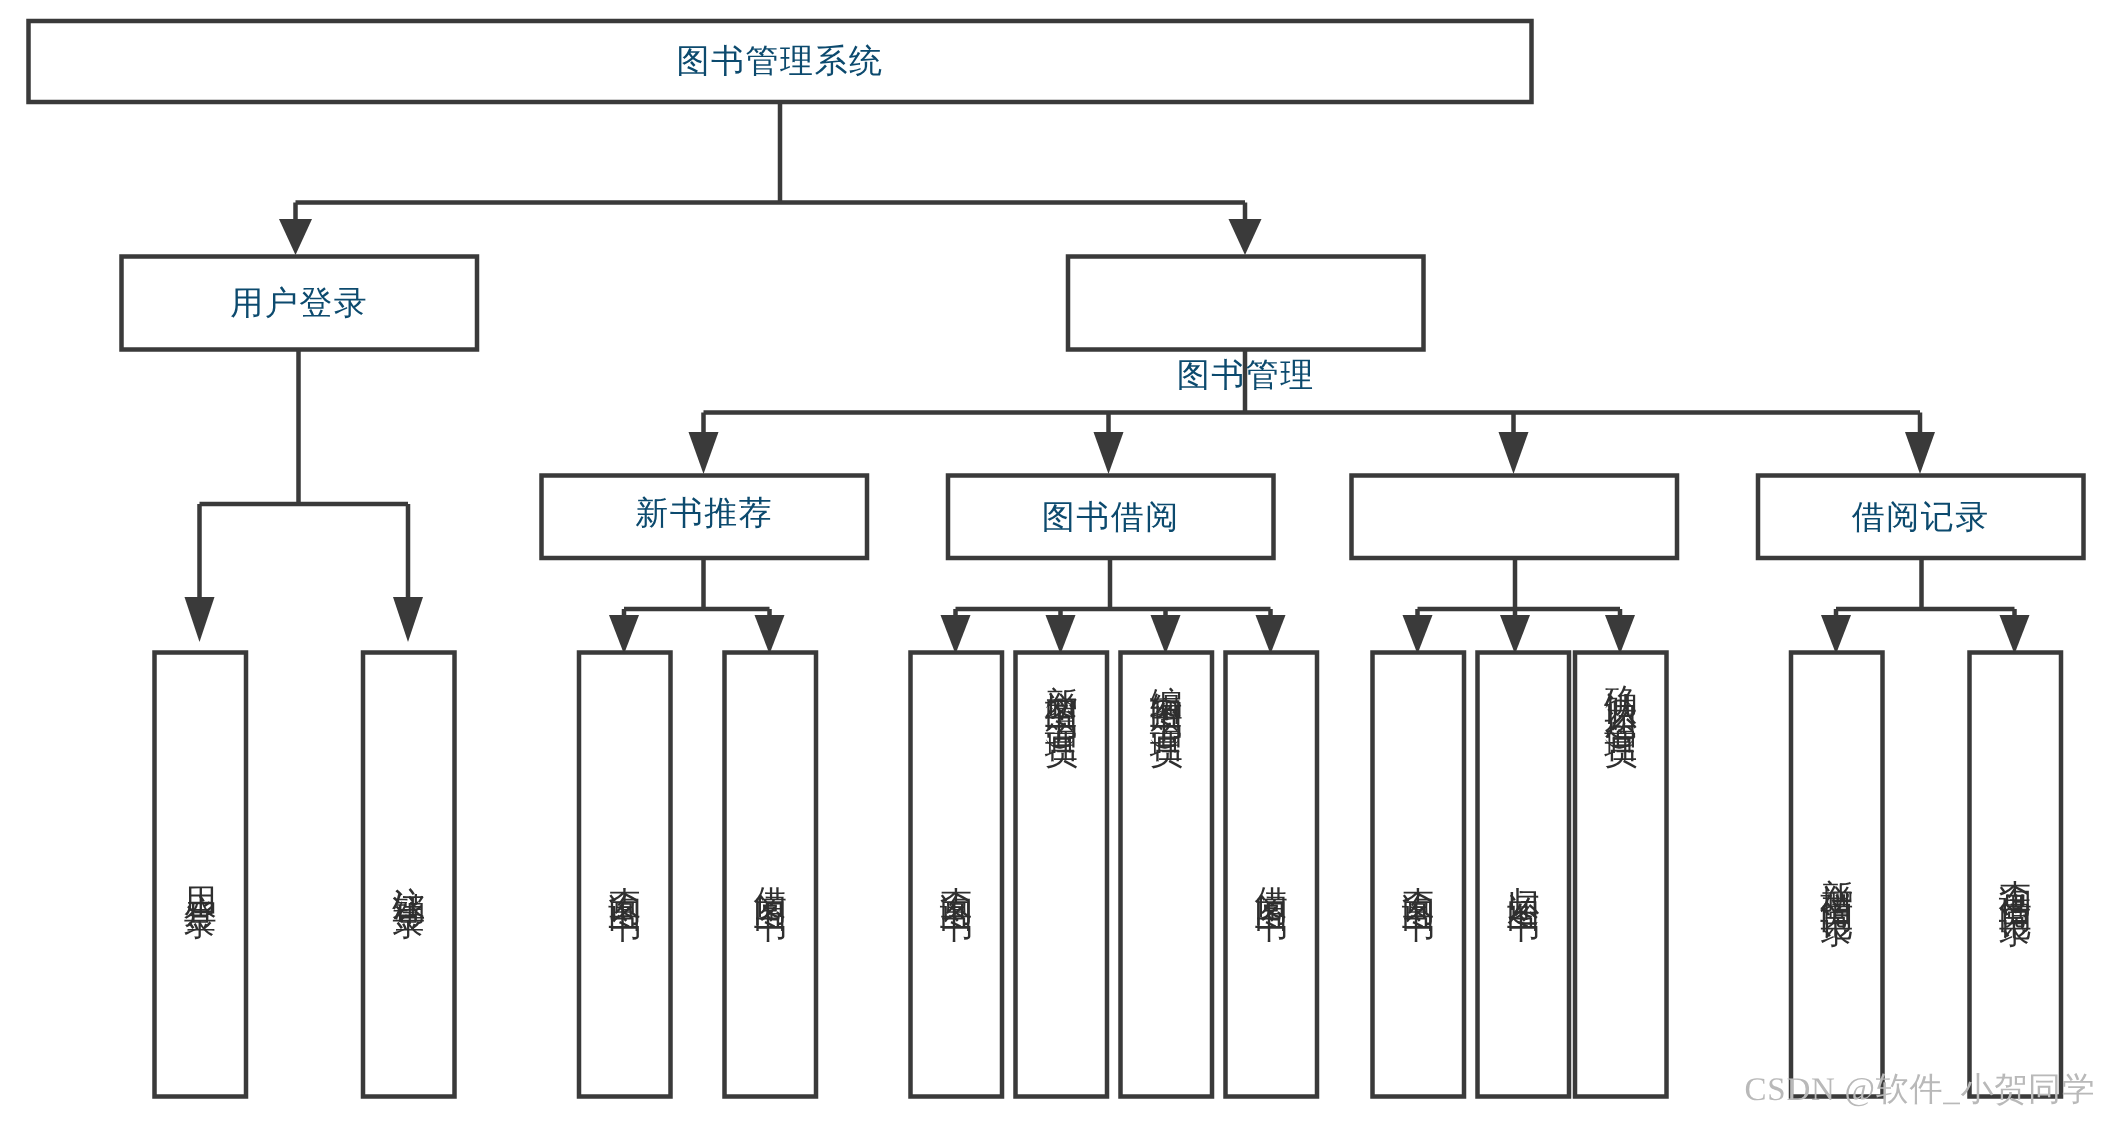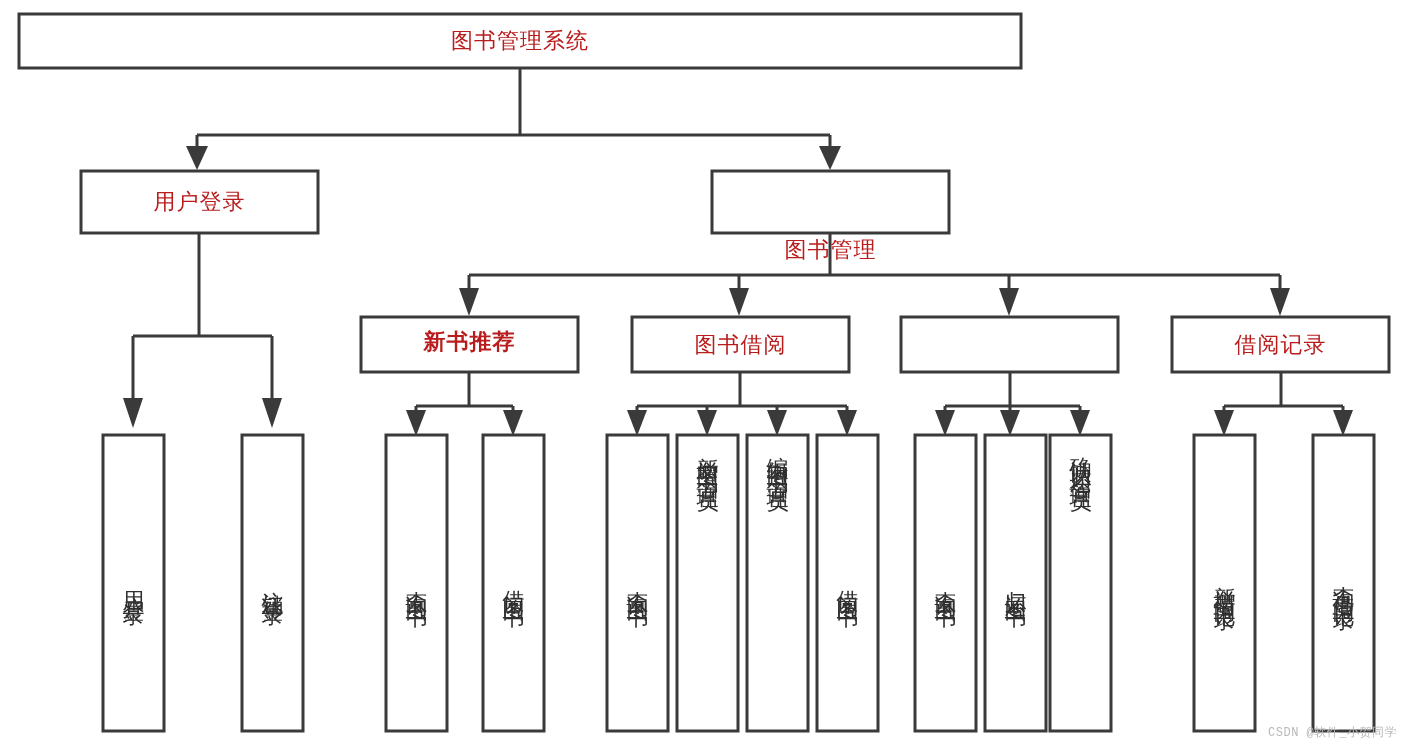--- a/index.html
+++ b/index.html
@@ -64,30 +64,30 @@
   .hlabel-wrap {
     position: absolute;
     display: flex;
     align-items: center;
     justify-content: center;
     pointer-events: none;
   }
   .htext {
     font-family: "Liberation Sans", "DejaVu Sans", sans-serif;
     font-size: 22px;
-    color: #b91c1c;
+    color: #0c4a6e;
     white-space: nowrap;
     letter-spacing: 1px;
   }
   #watermark {
     position: absolute;
     right: 8px;
     bottom: 6px;
-    font-family: Liberation Mono, monospace;
-    font-size: 12px;
+    font-family: Liberation Serif, serif;
+    font-size: 22px;
     color: #b9b9b9;
     letter-spacing: 0.5px;
     white-space: nowrap;
     margin-top: 15px;
   }
 </style>
 </head>
 <body>
 
 <div id="diagram-root">
@@ -161,21 +161,21 @@
     <span class="htext">图书管理系统</span>
   </div>
 
   <div class="hlabel-wrap" style="left:81px; top:171px; width:237px; height:62px;">
     <span class="htext">用户登录</span>
   </div>
   <div class="hlabel-wrap" style="left:712px; top:171px; width:237px; height:62px;margin-top:48px;">
     <span class="htext">图书管理</span>
   </div>
 
-  <div class="hlabel-wrap" style="left:361px; top:317px; width:217px; height:50px;font-weight:bold;">
+  <div class="hlabel-wrap" style="left:361px; top:317px; width:217px; height:50px;">
     <span class="htext">新书推荐</span>
   </div>
   <div class="hlabel-wrap" style="left:632px; top:317px; width:217px; height:55px;align-items:center;">
     <span class="htext">图书借阅</span>
   </div>
   <div class="hlabel-wrap" style="left:1172px; top:317px; width:217px; height:55px;">
     <span class="htext">借阅记录</span>
   </div>
 
   <div class="vlabel-wrap" style="left:103px; top:435px; width:61px; height:296px;">

